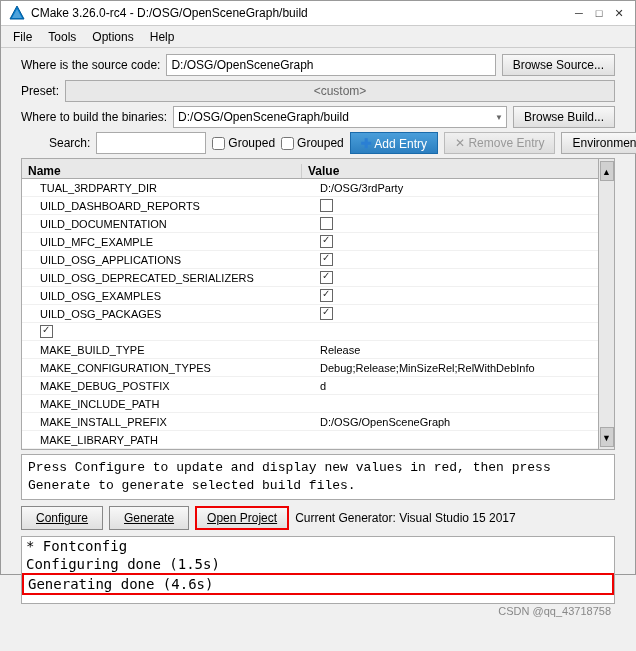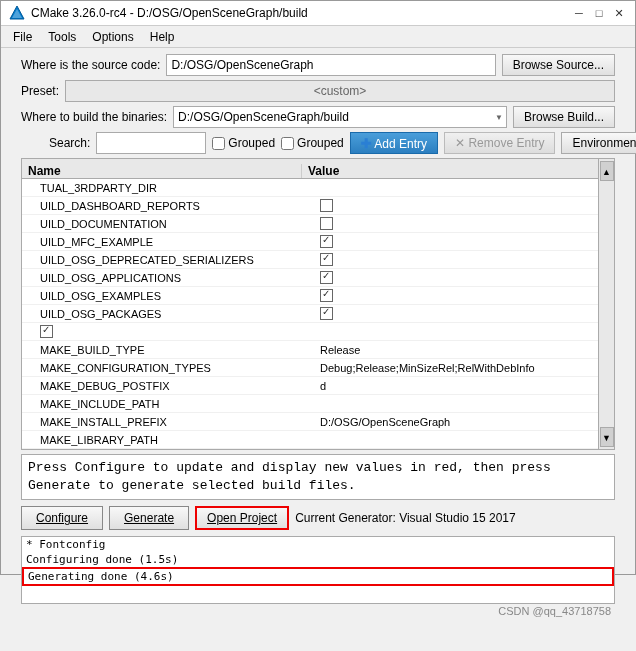--- a/index.html
+++ b/index.html
@@ -297,21 +297,21 @@
     }
     .log-box {
       border: 1px solid #aaa;
       background: #fff;
       height: 68px;
       overflow-y: auto;
       display: flex;
       flex-direction: column;
     }
     .log-entry {
-      font-size: 11px;
+      font-size: 14px;
       font-family: monospace;
       padding: 1px 4px;
       color: #000;
     }
     .log-entry.highlight-red {
       border: 2px solid #e00;
       background: #fff;
       color: #000;
       font-weight: normal;
     }
@@ -403,39 +403,40 @@
     <div class="table-with-scroll" style="flex:1; min-height:0;">
       <div class="table-container" style="flex:1; border:none;">
         <div class="table-header">
           <div class="table-header-cell">Name</div>
           <div class="table-header-cell">Value</div>
         </div>
         <div class="table-body">
 
           <div class="table-row">
             <div class="table-cell">TUAL_3RDPARTY_DIR</div>
+            <div class="table-cell">D:/OSG/3rdParty</div>
           </div>
           <div class="table-row">
             <div class="table-cell">UILD_DASHBOARD_REPORTS</div>
             <div class="table-cell"><span class="checkbox-cell"></span></div>
           </div>
           <div class="table-row">
             <div class="table-cell">UILD_DOCUMENTATION</div>
             <div class="table-cell"><span class="checkbox-cell"></span></div>
           </div>
           <div class="table-row">
             <div class="table-cell">UILD_MFC_EXAMPLE</div>
             <div class="table-cell"><span class="checkbox-cell checkbox-checked"></span></div>
           </div>
           <div class="table-row">
+            <div class="table-cell">UILD_OSG_APPLICATIONS</div>
+            <div class="table-cell"><span class="checkbox-cell checkbox-checked"></span></div>
+          </div>
+          <div class="table-row">
             <div class="table-cell">UILD_OSG_DEPRECATED_SERIALIZERS</div>
-            <div class="table-cell"><span class="checkbox-cell checkbox-checked"></span></div>
-          </div>
-          <div class="table-row">
-            <div class="table-cell">UILD_OSG_APPLICATIONS</div>
             <div class="table-cell"><span class="checkbox-cell checkbox-checked"></span></div>
           </div>
           <div class="table-row">
             <div class="table-cell">UILD_OSG_EXAMPLES</div>
             <div class="table-cell"><span class="checkbox-cell checkbox-checked"></span></div>
           </div>
           <div class="table-row">
             <div class="table-cell">UILD_OSG_PACKAGES</div>
             <div class="table-cell"><span class="checkbox-cell checkbox-checked"></span></div>
           </div>

